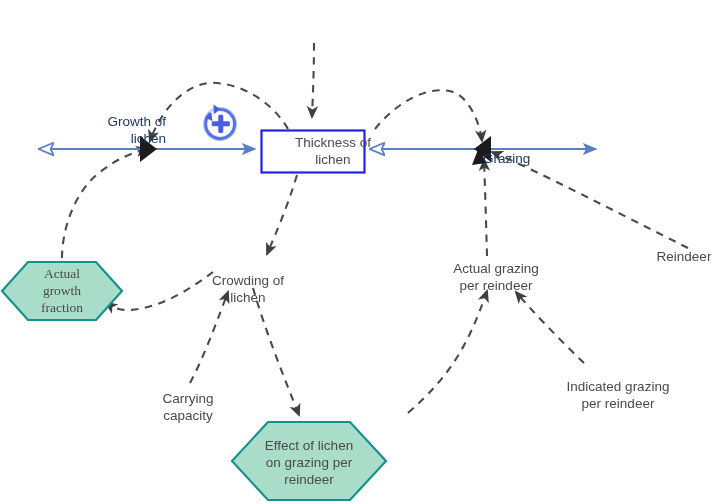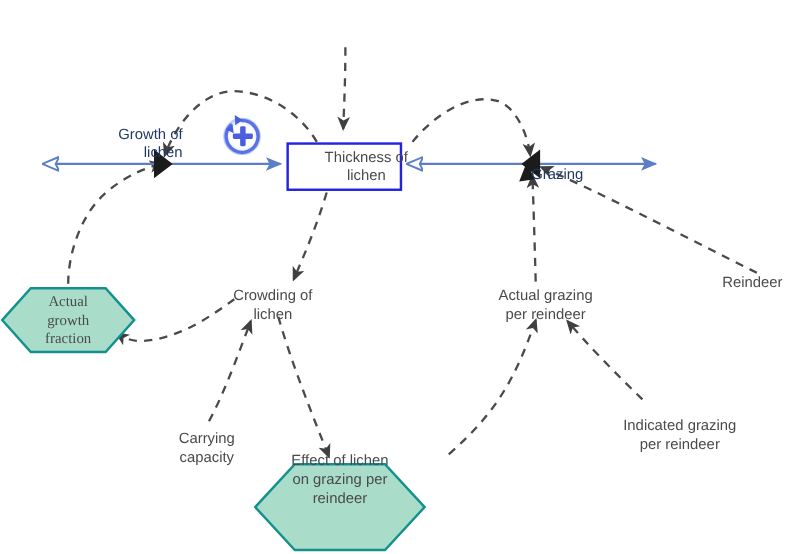--- a/index.html
+++ b/index.html
@@ -143,35 +143,35 @@
 
   <div class="stock-lbl" style="left:261px; top:134px; width:104px;">Thickness of
 lichen</div>
 
   <div class="flow-lbl" style="left:68px; top:113px; width:98px;">Growth of
 lichen</div>
 
   <div class="flow-lbl" style="left:483px; top:134px; width:78px; text-align:left;margin-top:16px;">Grazing</div>
 
 
-  <div class="lbl" style="left:193px; top:260px; width:110px;">Crowding of
+  <div class="lbl" style="left:193px; top:272px; width:110px;">Crowding of
 lichen</div>
 
   <div class="lbl" style="left:134px; top:390px; width:108px;">Carrying
 capacity</div>
 
   <div class="lbl" style="left:436px; top:260px; width:120px;">Actual grazing
 per reindeer</div>
 
   <div class="lbl" style="left:548px; top:358px; width:140px;margin-top:20px;">Indicated grazing
 per reindeer</div>
 
   <div class="lbl" style="left:648px; top:248px; width:72px;">Reindeer</div>
 
   <div class="hex-lbl" style="left:22px; top:265px; width:80px;font-family:Liberation Serif, serif;">Actual
 growth
 fraction</div>
 
-  <div class="hex-lbl" style="left:249px; top:410px; width:120px;">Effect of lichen
+  <div class="hex-lbl" style="left:249px; top:437px; width:120px;">Effect of lichen
 on grazing per
 reindeer</div>
 
 </div>
 
 </body></html>

